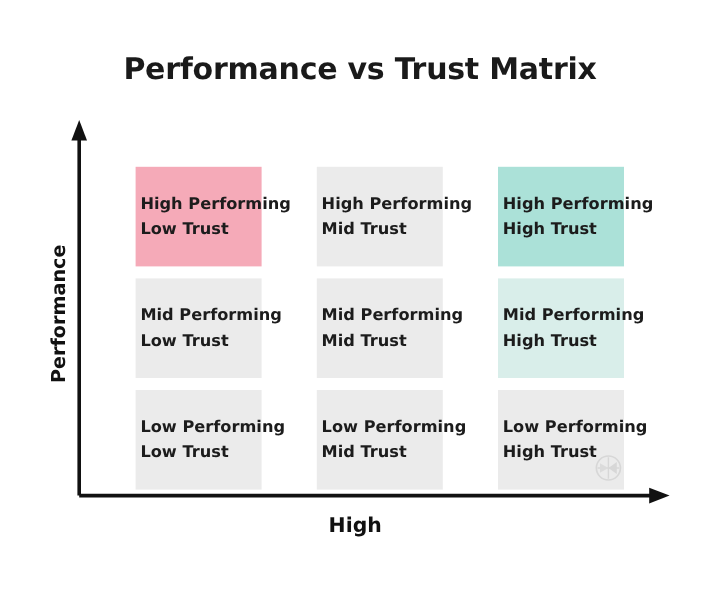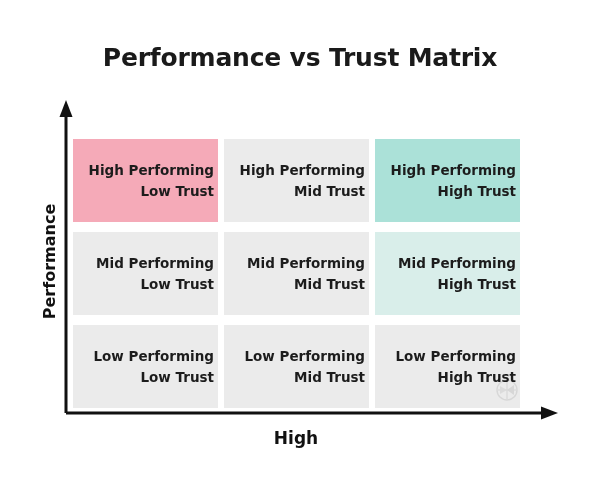--- a/index.html
+++ b/index.html
@@ -78,29 +78,30 @@
     height: 269px;
     display: grid;
     grid-template-columns: 145px 145px 145px;
     grid-template-rows: 83px 83px 83px;
     column-gap: 6px;
     row-gap: 10px;
   }
   .cell {
     display: flex;
     flex-direction: column;
-    align-items: flex-end;
+    align-items: flex-start;
     justify-content: center;
     text-align: center;
     font-size: 13.5px;
     font-weight: 700;
     color: #1c1c1c;
     line-height: 1.55;
     box-sizing: border-box;
     padding: 2px 4px;
+    margin-left: 40px;
   }
   .cell .line {
     white-space: nowrap;
     display: block;
   }
 
   
   .watermark {
     position: absolute;
     left: 495px;

